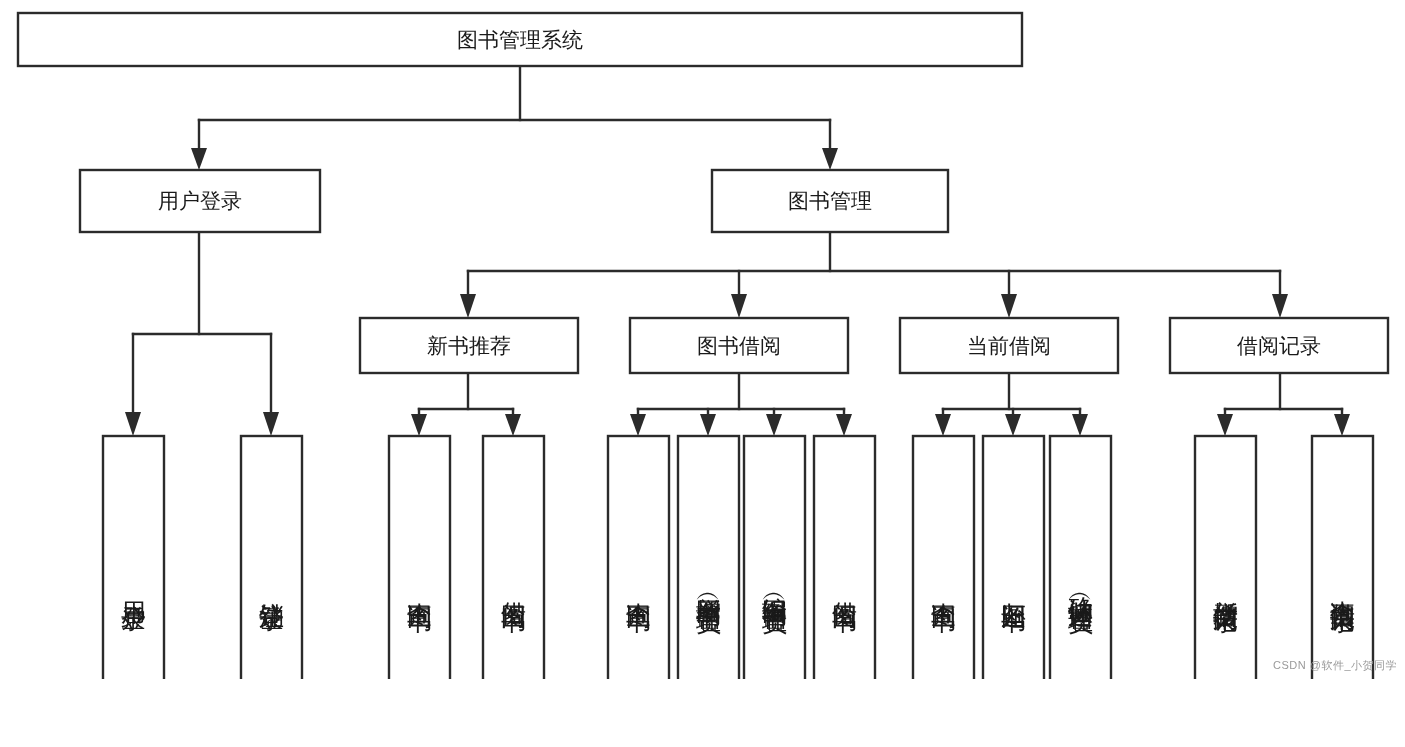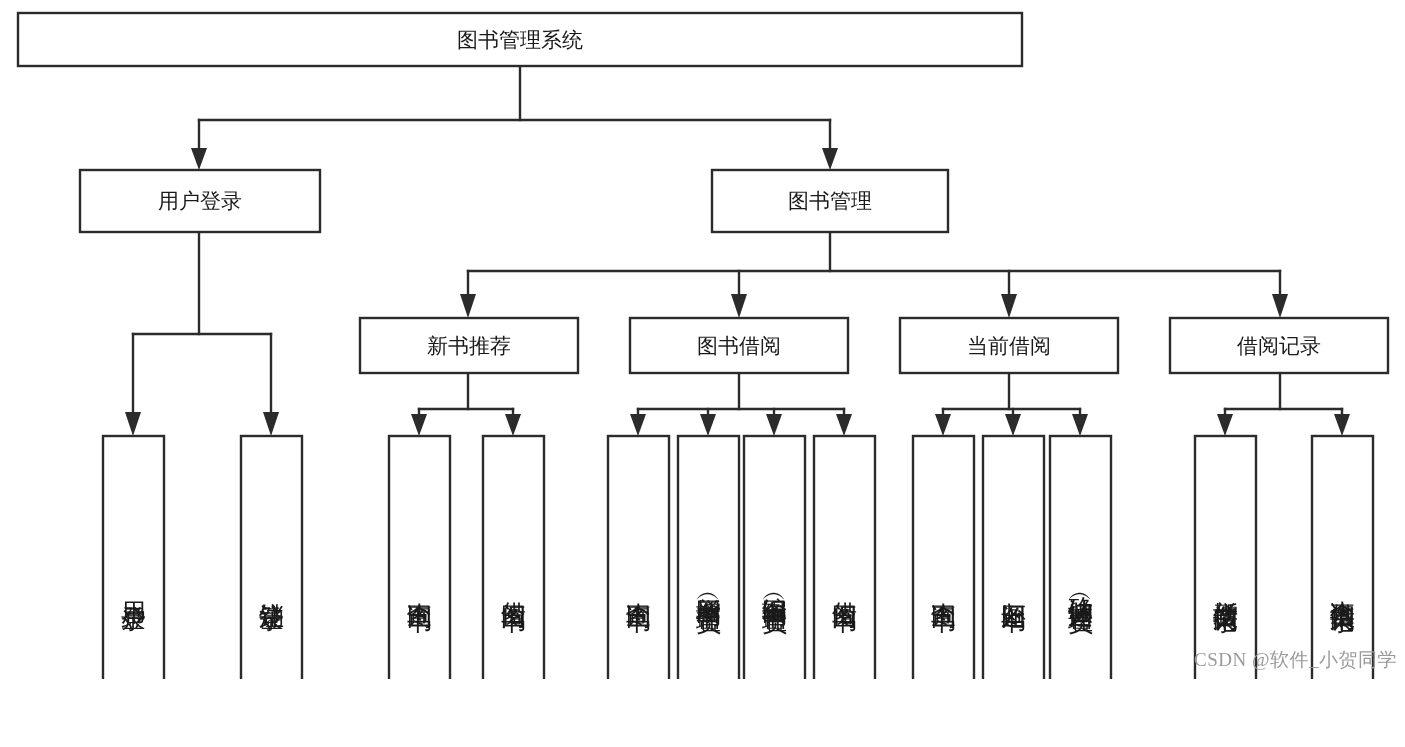--- a/index.html
+++ b/index.html
@@ -61,22 +61,22 @@
     line-height: 1.08;
     letter-spacing: 2px;
     color: #1a1a1a;
     white-space: nowrap;
     text-align: center;
   }
   #watermark {
     position: absolute;
     right: 8px;
     bottom: 6px;
-    font-family: Liberation Serif, serif;
-    font-size: 19px;
+    font-family: Liberation Sans, sans-serif;
+    font-size: 11px;
     color: #9a9a9a;
     letter-spacing: 0.5px;
     white-space: nowrap;
     user-select: none;
   }
 </style>
 </head>
 <body>
 
 <div id="canvas">

